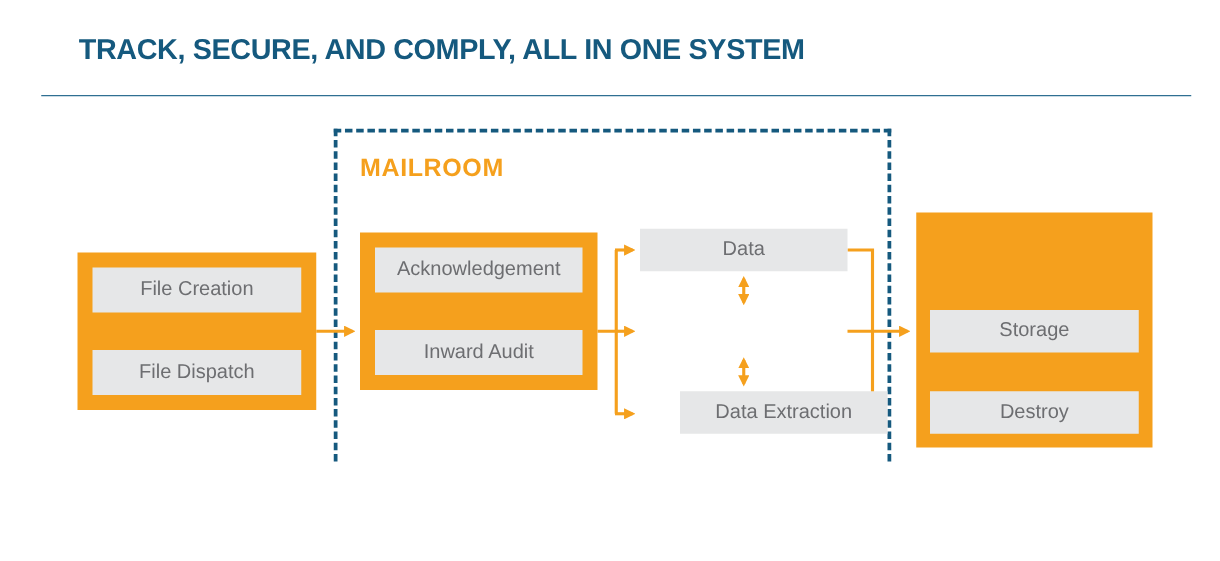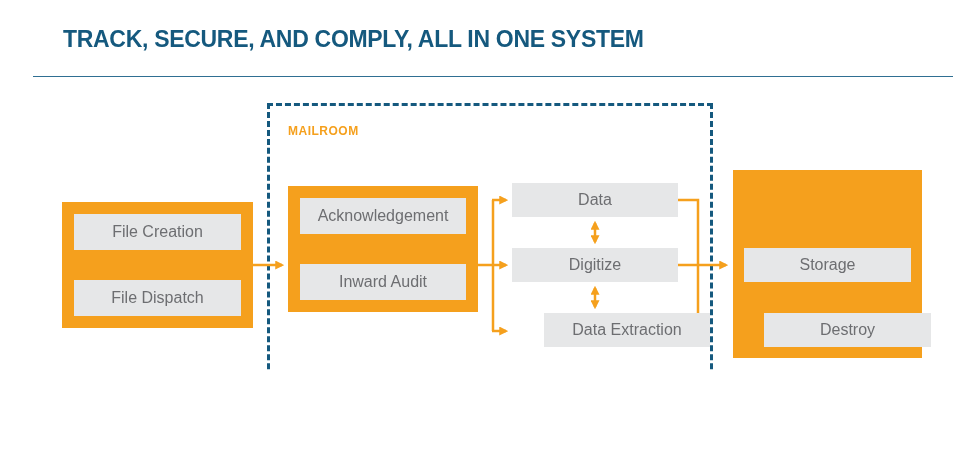--- a/index.html
+++ b/index.html
@@ -15,40 +15,40 @@
   .rule{
     position:absolute;left:33px;top:76px;width:920px;height:0;
     border-top:1.5px solid #2F6F92;
   }
   .mailroom{
     position:absolute;left:267px;top:103px;width:440px;height:314px;
     border:3px dashed #15597E;background:transparent;
   }
   .mailroom-label{
     position:absolute;left:18px;top:18px;
-    font-size:12px;font-weight:bold;letter-spacing:0.5px;
+    font-size:20px;font-weight:bold;letter-spacing:0.5px;
     color:#F5A01D;
   }
   .stage{position:absolute;background:#F5A01D;}
   .stage-creation{left:62px;top:202px;width:191px;height:126px;}
   .stage-intake{left:288px;top:186px;width:190px;height:126px;}
   .stage-records{left:733px;top:170px;width:189px;height:188px;}
   .step{
     position:absolute;background:#E6E7E8;color:#6D6E71;
     font-size:16px;display:flex;align-items:center;justify-content:center;
     white-space:nowrap;
   }
   .stage-creation .step{left:12px;width:167px;height:36px;}
   .stage-intake .step{left:12px;width:166px;height:36px;}
   .stage-records .step{left:11px;width:167px;height:34px;}
   .row-a{top:12px;}
   .row-b{top:78px;}
   .rec-a{top:13px;}
   .rec-b{top:78px;}
-  .rec-c{top:143px;margin-left:20px;}
+  .rec-c{top:143px;}
   .mid{position:absolute;left:512px;width:166px;height:34px;}
   .mid-a{top:183px;}
   .mid-b{top:248px;}
   .mid-c{top:313px;margin-left:32px;}
   .connectors{
     position:absolute;left:0;top:0;width:976px;height:449px;
     pointer-events:none;
   }
 </style>
 </head>
@@ -101,21 +101,20 @@
     <div class="step row-a">File Creation</div>
     <div class="step row-b">File Dispatch</div>
   </div>
 
   <div class="stage stage-intake">
     <div class="step row-a">Acknowledgement</div>
     <div class="step row-b">Inward Audit</div>
   </div>
 
   <div class="step mid mid-a">Data</div>
-  <div class="step mid mid-b">Digitize</div>
   <div class="step mid mid-c">Data Extraction</div>
 
   <div class="stage stage-records">
     <div class="step rec-b">Storage</div>
     <div class="step rec-c">Destroy</div>
   </div>
 
 </div>
 
 </body></html>

